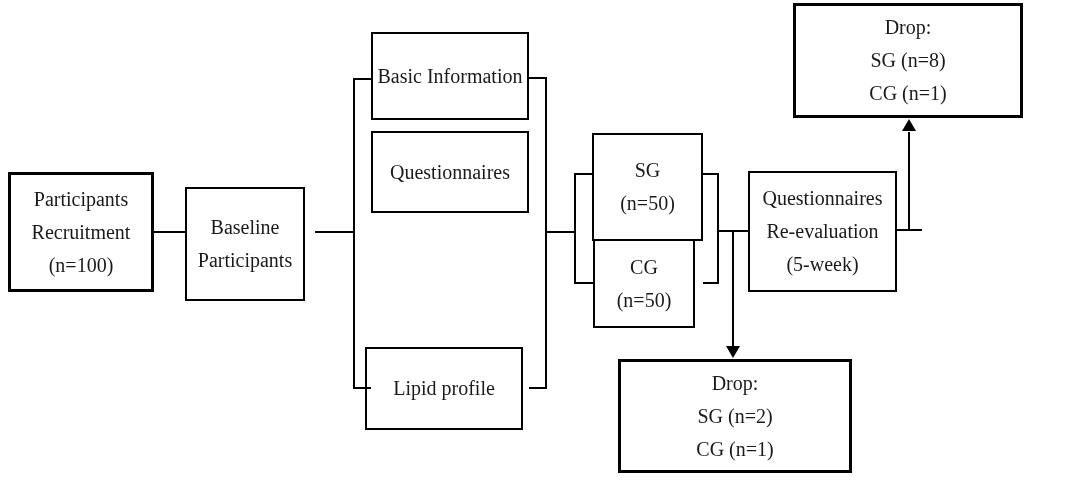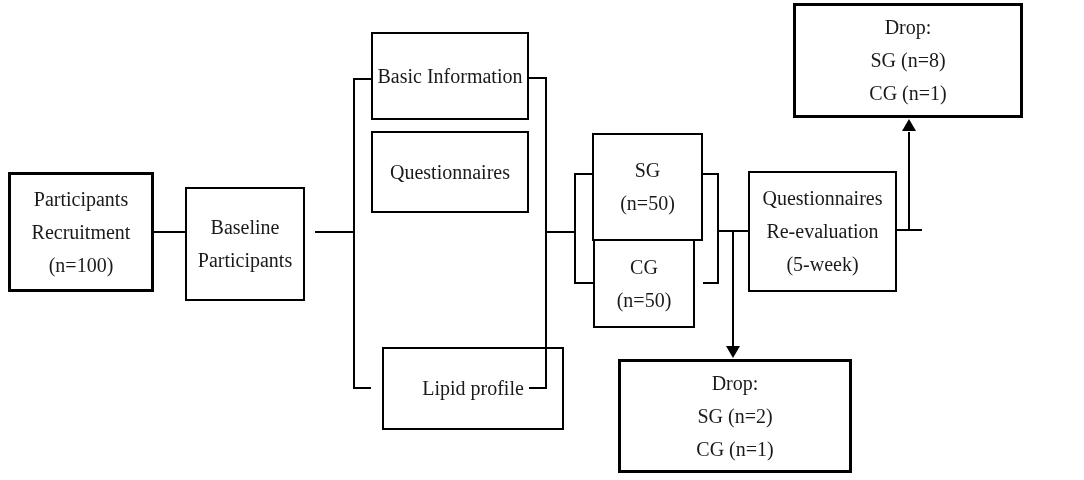--- a/index.html
+++ b/index.html
@@ -54,21 +54,21 @@
     border-right: 7px solid transparent;
     border-top: 12px solid #000000;
   }
 
   
   #box-participants   { left: 8px;   top: 172px; width: 146px; height: 120px; }
   #box-baseline       { left: 185px; top: 187px; width: 120px; height: 114px; }
   #box-basic-info     { left: 371px; top: 32px;  width: 158px; height: 88px;  }
   #box-questionnaires { left: 371px; top: 131px; width: 158px; height: 82px;  }
   #box-motor          { left: 371px; top: 224px; width: 158px; height: 112px; }
-  #box-lipid          { left: 382px; top: 347px; width: 182px; height: 83px; text-align: right;  }
+  #box-lipid          { left: 365px; top: 347px; width: 158px; height: 83px; text-align: right;  }
   #box-sg             { left: 592px; top: 133px; width: 111px; height: 108px;  }
   #box-cg             { left: 593px; top: 239px; width: 102px; height: 89px;  }
   #box-quest-reeval   { left: 748px; top: 171px; width: 149px; height: 121px; }
   #box-reeval-all     { left: 922px; top: 132px; width: 155px; height: 191px; }
   #box-drop-top       { left: 793px; top: 3px;   width: 230px; height: 115px; }
   #box-drop-bottom    { left: 618px; top: 359px; width: 234px; height: 114px; }
 
   
   #ln-p-b        { left: 154px; top: 231px; width: 31px;  height: 2px; }
   #ln-b-brk      { left: 315px; top: 231px; width: 39px;  height: 2px; }

